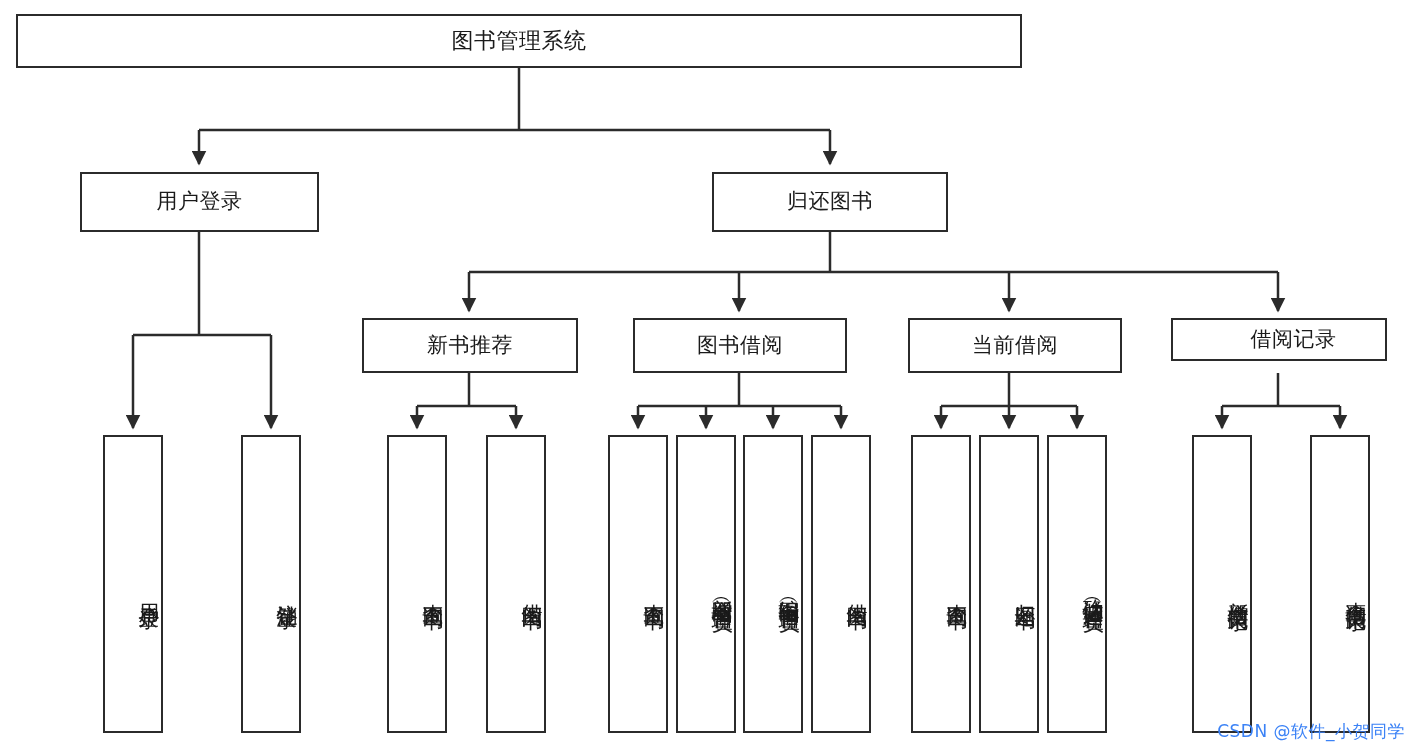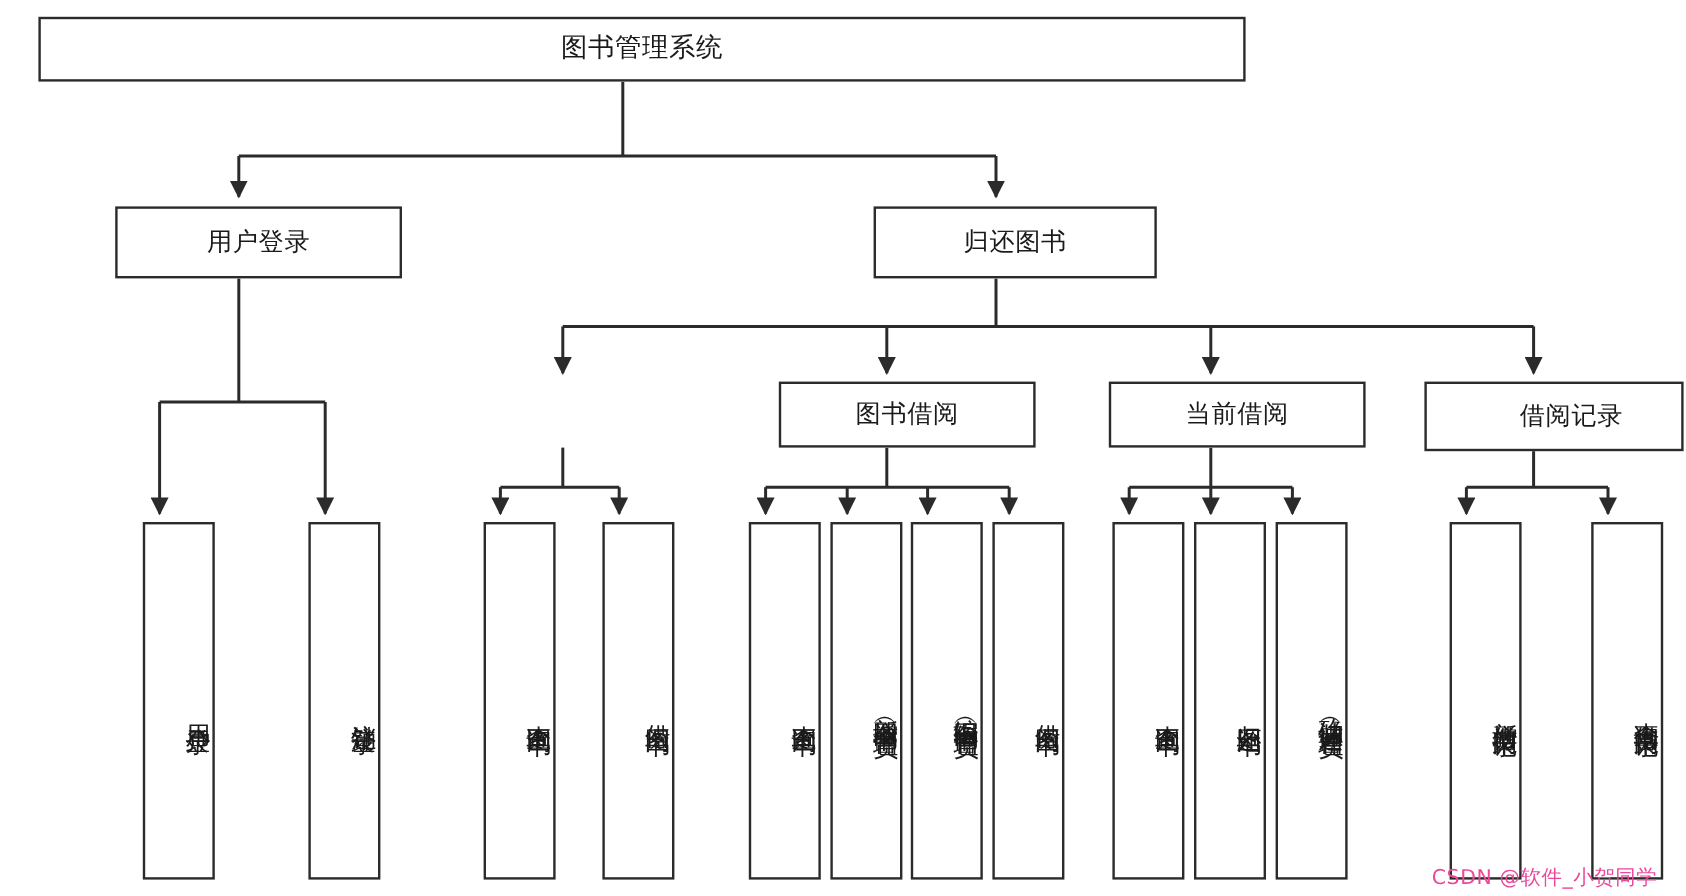--- a/index.html
+++ b/index.html
@@ -28,21 +28,20 @@
   }
   .node {
     position: absolute;
     box-sizing: border-box;
     border: 2px solid #2b2b2b;
     background: #ffffff;
     display: flex;
     align-items: center;
     justify-content: center;
     color: #1a1a1a;
-    margin-left: 16px;
   }
   .node.horiz {
     font-size: 21px;
     line-height: 1.2;
     letter-spacing: 0.5px;
   }
   .node.root {
     font-size: 22px;
   }
   .node.vert {
@@ -58,24 +57,24 @@
   .node .nlabel {
     display: block;
     white-space: pre-line;
   }
   .node.vert .nlabel {
     writing-mode: vertical-rl;
     text-orientation: upright;
   }
   #watermark {
     position: absolute;
-    right: 24px;
+    right: 0;
     bottom: 4px;
     font-size: 17px;
-    color: #ec4899;
+    color: #3b82f6;
     letter-spacing: 0.5px;
     white-space: nowrap;
   }
 </style>
 </head>
 <body>
 
 <div id="diagram-root">
 
   <svg class="connectors" viewBox="0 0 1405 747" xmlns="http://www.w3.org/2000/svg">
@@ -133,30 +132,33 @@
   </div>
 
   <div class="node horiz" style="left:80px; top:172px; width:239px; height:60px;">
     <span class="nlabel">用户登录</span>
   </div>
 
   <div class="node horiz" style="left:712px; top:172px; width:236px; height:60px;">
     <span class="nlabel">归还图书</span>
   </div>
 
+  <div class="node horiz" style="left:362px; top:318px; width:216px; height:55px;">
+    <span class="nlabel">新书推荐</span>
+  </div>
 
   <div class="node horiz" style="left:633px; top:318px; width:214px; height:55px;">
     <span class="nlabel">图书借阅</span>
   </div>
 
   <div class="node horiz" style="left:908px; top:318px; width:214px; height:55px;">
     <span class="nlabel">当前借阅</span>
   </div>
 
-  <div class="node horiz" style="left:1171px; top:318px; width:216px; height:58px;padding-left:29px;">
+  <div class="node horiz" style="left:1171px; top:318px; width:216px; height:43px;padding-left:29px;">
     <span class="nlabel">借阅记录</span>
   </div>
 
   <div class="node vert" style="left:103px; top:435px; width:60px; height:298px;">
     <span class="nlabel">用户登录</span>
   </div>
 
   <div class="node vert" style="left:241px; top:435px; width:60px; height:298px;">
     <span class="nlabel">注销登录</span>
   </div>

